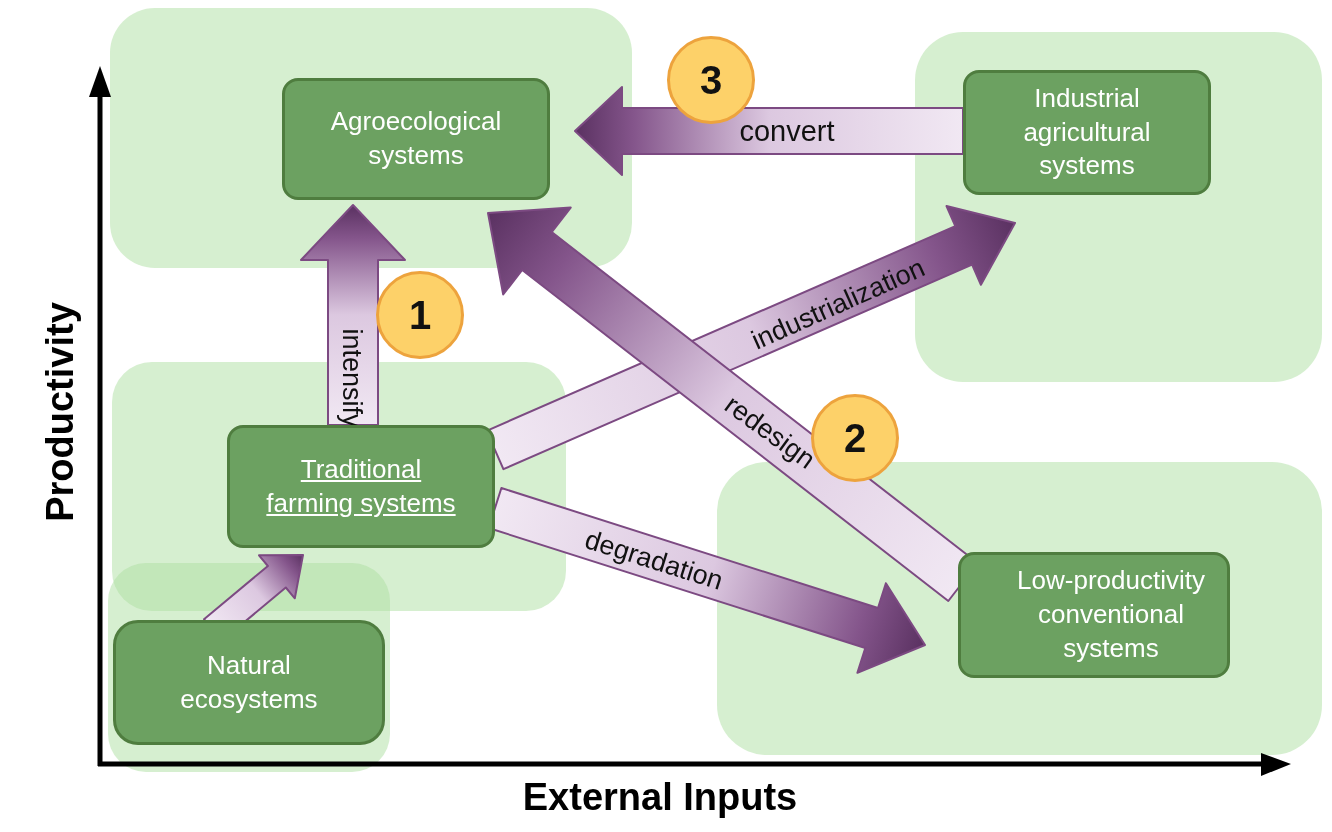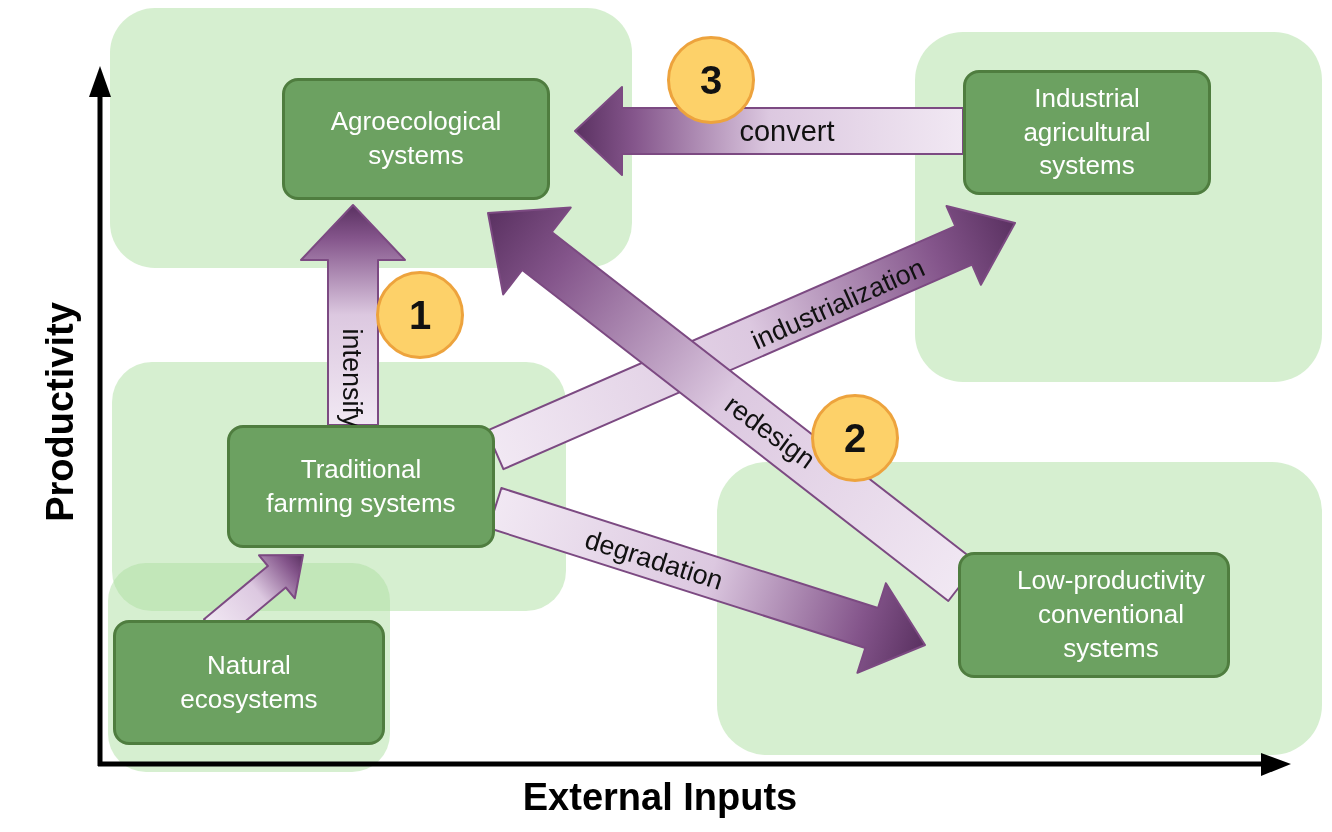--- a/index.html
+++ b/index.html
@@ -105,23 +105,23 @@
       <text class="alabel" x="770" y="432" transform="rotate(36 770 432)">redesign</text>
       <text class="alabel" x="654" y="560" transform="rotate(17.5 654 560)">degradation</text>
     </g>
   </svg>
 
   <div class="sysbox" style="left:282px;top:78px;width:268px;height:122px;">Agroecological
 systems</div>
   <div class="sysbox" style="left:963px;top:70px;width:248px;height:125px;">Industrial
 agricultural
 systems</div>
-  <div class="sysbox" style="left:227px;top:425px;width:268px;height:123px;">Traditional
+  <div class="sysbox" style="left:227px;top:425px;width:268px;height:123px;text-decoration:underline;">Traditional
 farming systems</div>
-  <div class="sysbox" style="left:113px;top:620px;width:272px;height:125px;">Natural
+  <div class="sysbox" style="left:113px;top:620px;width:272px;height:125px;border-radius:25px;">Natural
 ecosystems</div>
   <div class="sysbox" style="left:958px;top:552px;width:272px;height:126px;padding-left:34px;">Low-productivity
 conventional
 systems</div>
 
   <div class="badge" style="left:376px;top:271px;">1</div>
   <div class="badge" style="left:811px;top:394px;">2</div>
   <div class="badge" style="left:667px;top:36px;">3</div>
 
 </div>

